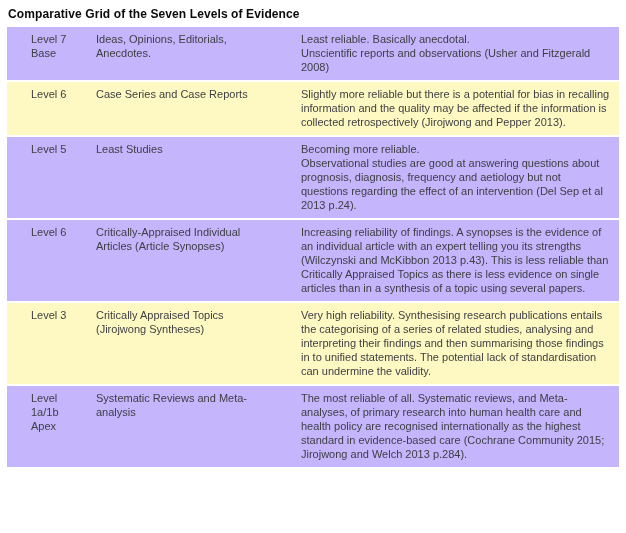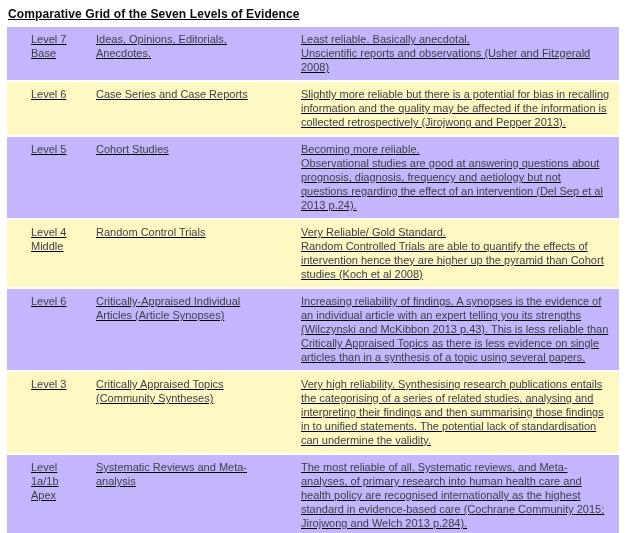--- a/index.html
+++ b/index.html
@@ -8,21 +8,20 @@
     background: #ffffff;
     width: 626px;
     height: 533px;
     overflow: hidden;
     font-family: "Liberation Sans", "DejaVu Sans", sans-serif;
   }
   .page {
     width: 626px;
     height: 378px;
     position: relative;
-    text-decoration: underline;
   }
   .page-title {
     font-size: 12px;
     font-weight: bold;
     color: #0b0b0c;
     margin: 0;
     padding: 7px 0 4px 8px;
     letter-spacing: 0.1px;
   }
   table.evidence-table {
@@ -70,39 +69,32 @@
         <td class="c3">Least reliable. Basically anecdotal.
 Unscientific reports and observations (Usher and Fitzgerald 2008)</td>
       </tr>
       <tr class="row-light">
         <td class="c1">Level 6</td>
         <td class="c2">Case Series and Case Reports</td>
         <td class="c3">Slightly more reliable but there is a potential for bias in recalling information and the quality may be affected if the information is collected retrospectively (Jirojwong and Pepper 2013).</td>
       </tr>
       <tr class="row-dark">
         <td class="c1">Level 5</td>
-        <td class="c2">Cohort Studies</td>
+        <td class="c2">Least Studies</td>
         <td class="c3">Becoming more reliable.
 Observational studies are good at answering questions about prognosis, diagnosis, frequency and aetiology but not questions regarding the effect of an intervention (Del Sep et al 2013 p.24).</td>
-      </tr>
-      <tr class="row-light">
-        <td class="c1">Level 4
-Middle</td>
-        <td class="c2">Random Control Trials</td>
-        <td class="c3">Very Reliable/ Gold Standard.
-Random Controlled Trials are able to quantify the effects of intervention hence they are higher up the pyramid than Cohort studies (Koch et al 2008)</td>
       </tr>
       <tr class="row-dark">
         <td class="c1">Level 6</td>
         <td class="c2">Critically-Appraised Individual Articles (Article Synopses)</td>
         <td class="c3">Increasing reliability of findings. A synopses is the evidence of an individual article with an expert telling you its strengths (Wilczynski and McKibbon 2013 p.43). This is less reliable than Critically Appraised Topics as there is less evidence on single articles than in a synthesis of a topic using several papers.</td>
       </tr>
       <tr class="row-light">
         <td class="c1">Level 3</td>
-        <td class="c2">Critically Appraised Topics (Community Syntheses)</td>
+        <td class="c2">Critically Appraised Topics (Jirojwong Syntheses)</td>
         <td class="c3">Very high reliability. Synthesising research publications entails the categorising of a series of related studies, analysing and interpreting their findings and then summarising those findings in to unified statements. The potential lack of standardisation can undermine the validity.</td>
       </tr>
       <tr class="row-dark">
         <td class="c1">Level 1a/1b
 Apex</td>
         <td class="c2">Systematic Reviews and Meta-analysis</td>
         <td class="c3">The most reliable of all. Systematic reviews, and Meta-analyses, of primary research into human health care and health policy are recognised internationally as the highest standard in evidence-based care (Cochrane Community 2015; Jirojwong and Welch 2013 p.284).</td>
       </tr>
     </tbody>
   </table>

